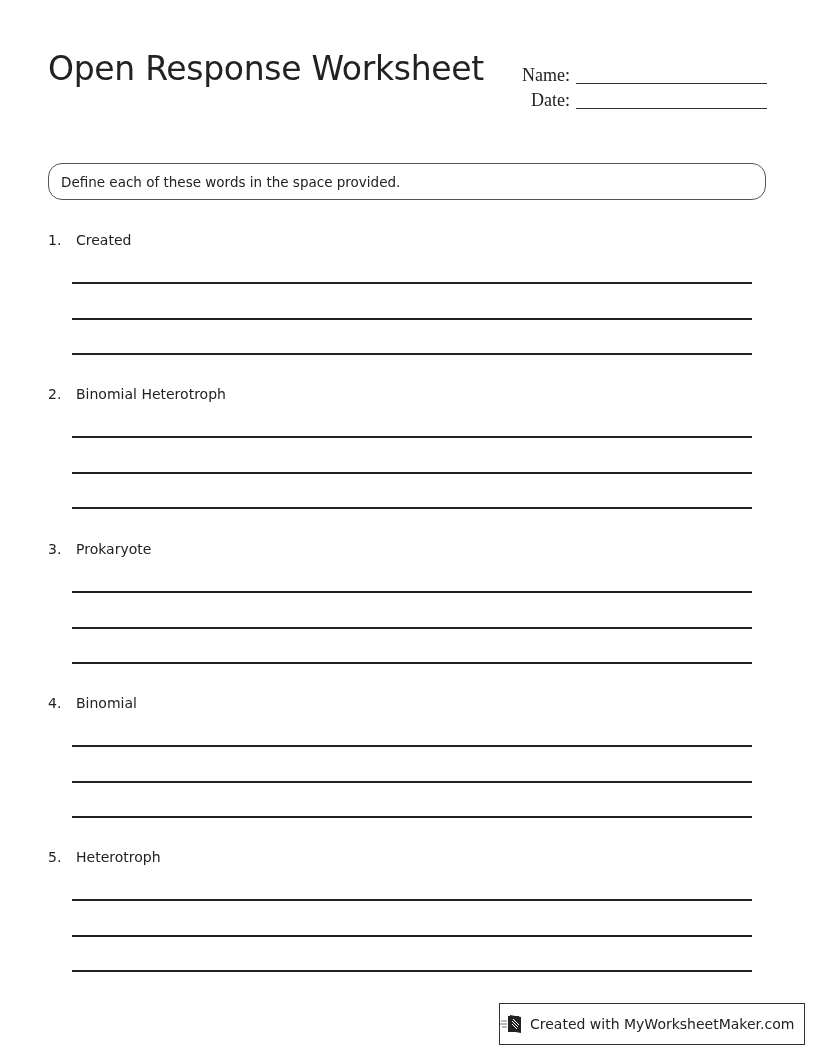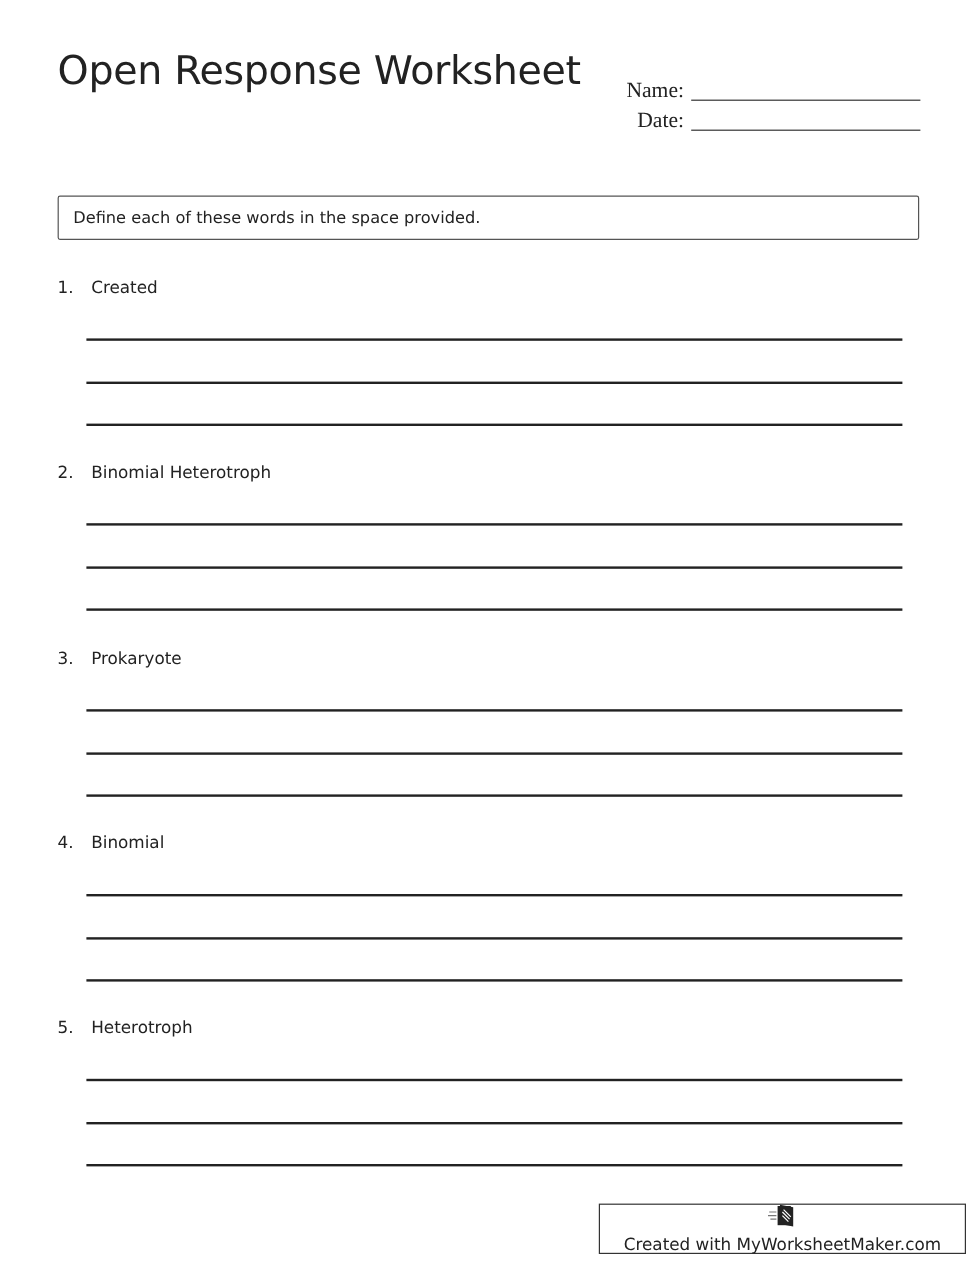--- a/index.html
+++ b/index.html
@@ -1,48 +1,48 @@
 <!DOCTYPE html>
 <html><head>
   <meta charset="utf-8">
   <style>
     html, body { margin: 0; padding: 0; background: #ffffff; }
     body { width: 816px; height: 1056px; position: relative; overflow: hidden; color: #222; }
 
     .title {
-      position: absolute; left: 48px; top: 39px;
+      position: absolute; left: 48px; top: 49px;
       font-size: 33px; font-weight: normal; color: #222; letter-spacing: -0.3px;
       font-family: "DejaVu Sans", "Liberation Sans", sans-serif;
     }
     .meta-row { position: absolute; display: flex; align-items: flex-end; }
     .meta-label {
       font-family: "Liberation Serif", "DejaVu Serif", serif;
       font-size: 18px; color: #222; text-align: right; width: 60px; margin-right: 6px;
     }
     .meta-line { width: 191px; border-bottom: 1.5px solid #333; height: 1px; margin-bottom: 2px; }
     .row-name { left: 510px; top: 65px; }
     .row-date { left: 510px; top: 90px; }
 
     .instructions {
       position: absolute; left: 48px; top: 163px; width: 718px; height: 37px;
-      border: 1.5px solid #555; border-radius: 2px; box-sizing: border-box;
+      border: 1.5px solid #555; border-radius: 14px; box-sizing: border-box;
       display: flex; align-items: center; padding-left: 12px;
       font-family: "DejaVu Sans", "Liberation Sans", sans-serif; font-size: 13.5px; color: #222;
     }
 
     .question { position: absolute; left: 48px; width: 720px; }
     .q-head { display: flex; font-family: "DejaVu Sans", "Liberation Sans", sans-serif; font-size: 14px; color: #222; }
     .q-num { width: 28px; }
     .answer-line { position: absolute; left: 24px; width: 680px; border-top: 2.5px solid #222; }
 
     .footer {
       position: absolute; left: 499px; top: 1003px; width: 306px; height: 42px;
       border: 1.5px solid #333; box-sizing: border-box;
-      display: flex; align-items: center; justify-content: center; gap: 6px;
-      font-family: "DejaVu Sans", "Liberation Sans", sans-serif; font-size: 14px; color: #222; flex-direction: column;
+      display: flex; align-items: center; justify-content: flex-start; gap: 6px;
+      font-family: "DejaVu Sans", "Liberation Sans", sans-serif; font-size: 14px; color: #222;
     }
     .footer svg { display: block; }
   </style>
 </head>
 <body>
 
 <div class="title">Open Response Worksheet</div>
 
 <div class="meta-row row-name">
   <span class="meta-label">Name:</span>

